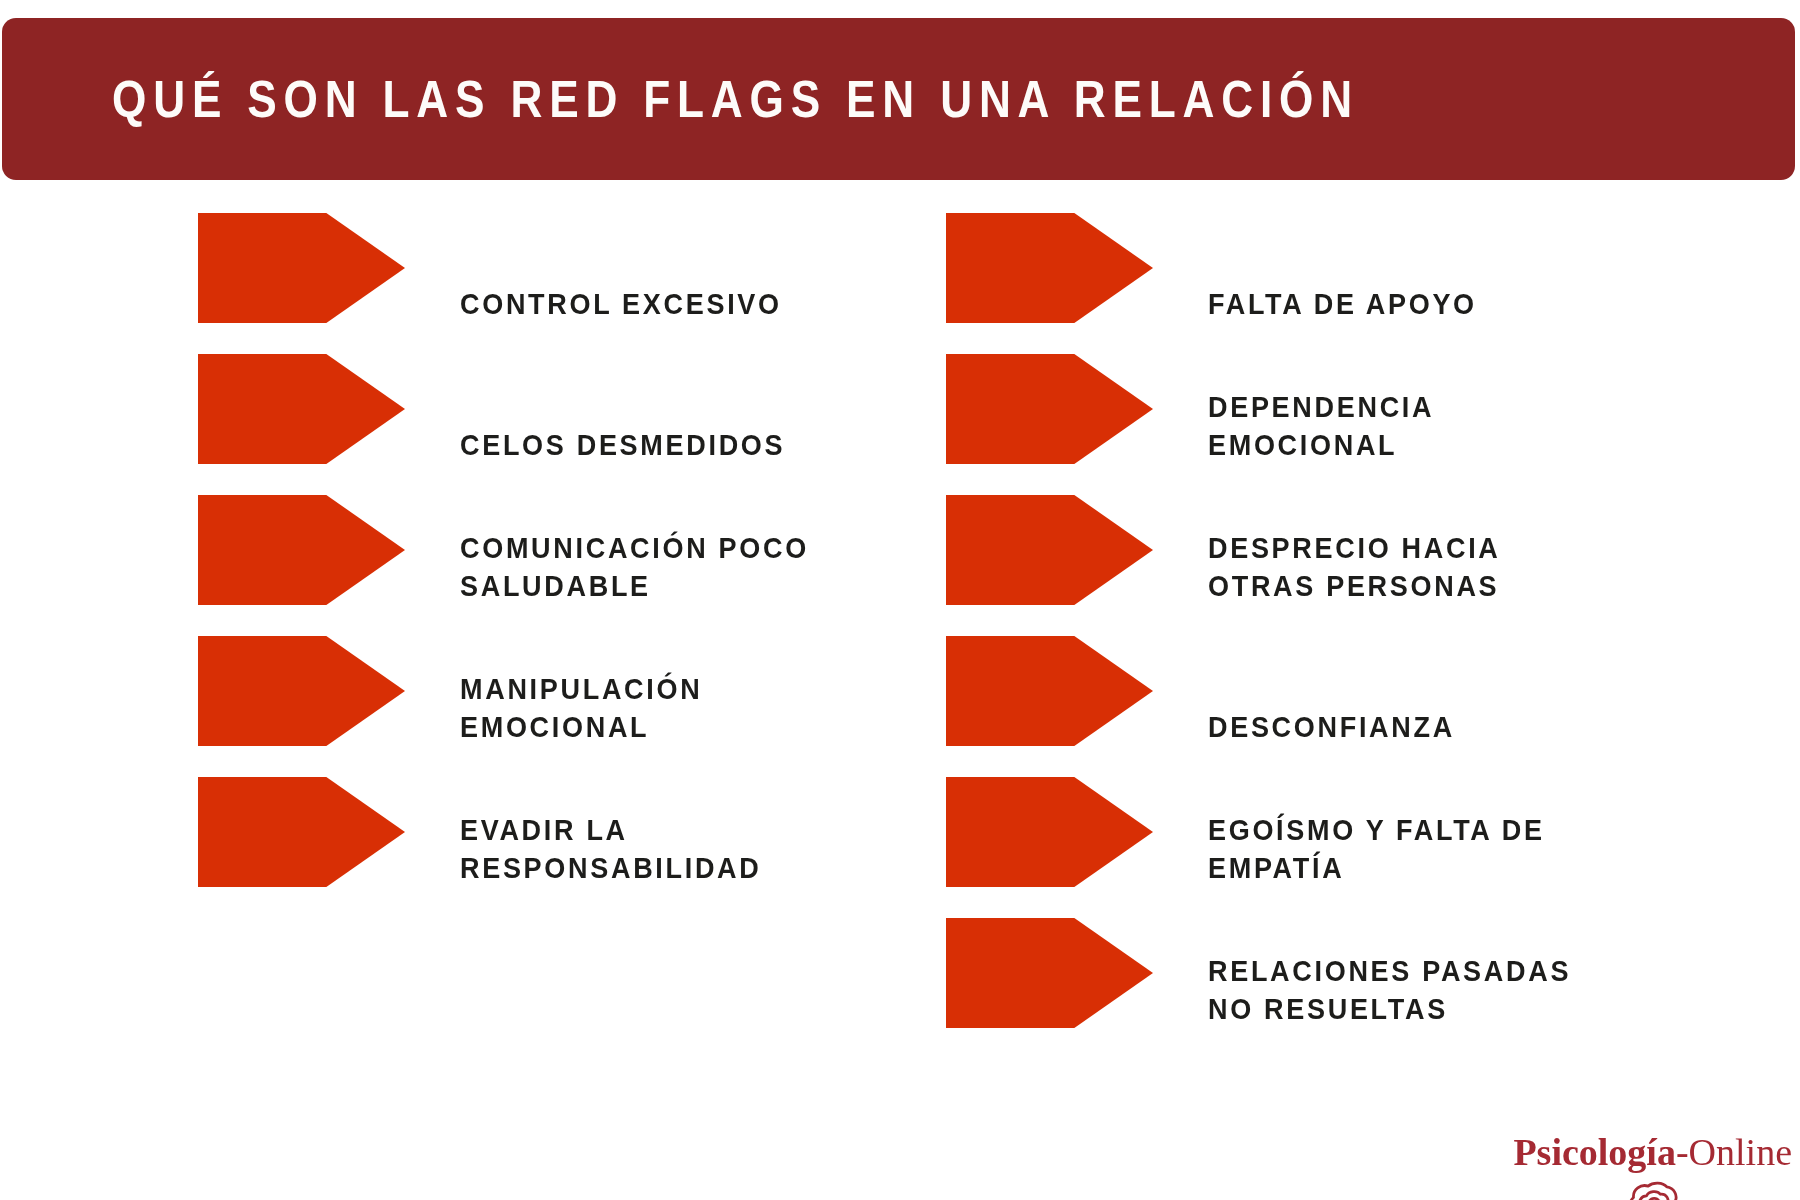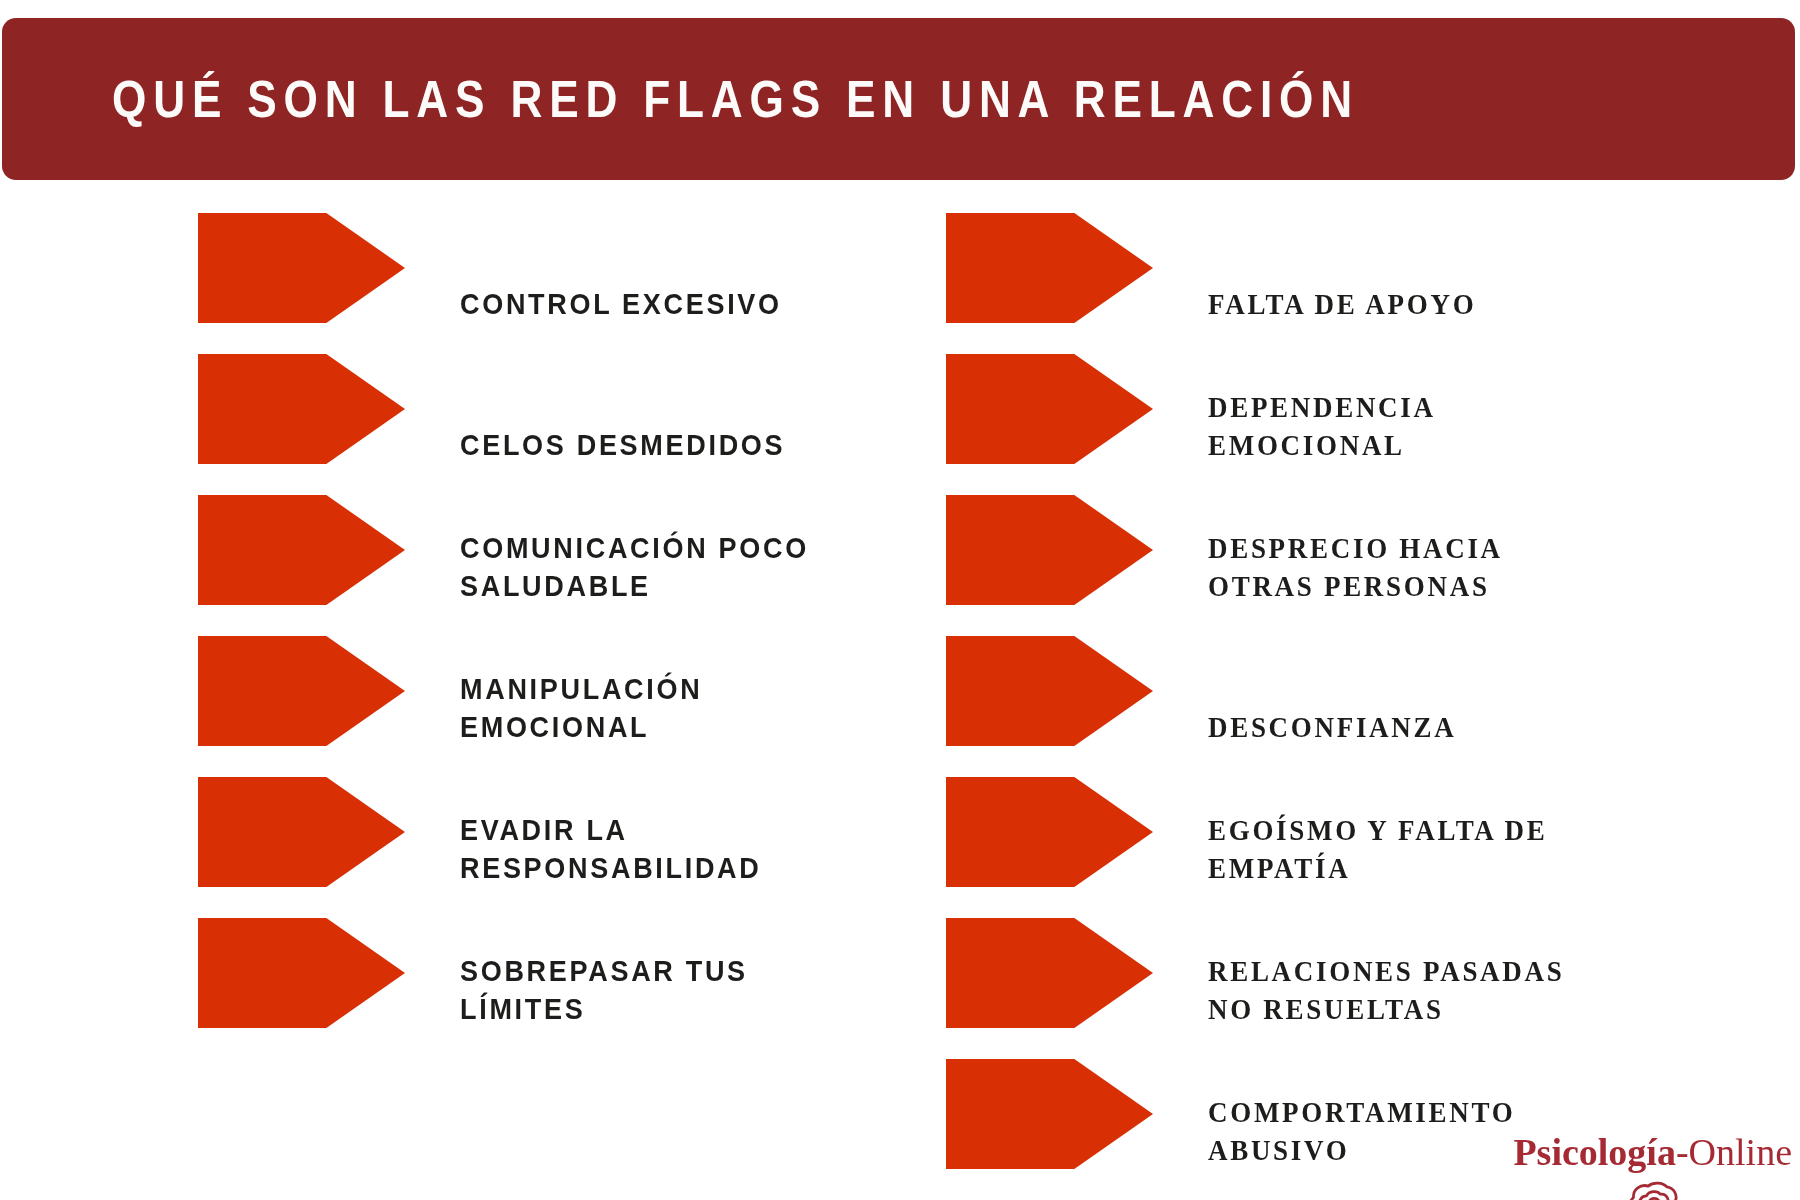--- a/index.html
+++ b/index.html
@@ -36,21 +36,21 @@
     transform: scaleX(0.85);
     transform-origin: center center;
   }
 
   
   .col {
     position: absolute;
     top: 213px;
   }
   .col.left  { left: 198px; }
-  .col.right { left: 946px; font-family: Liberation Serif, serif; }
+  .col.right { left: 946px; }
 
   .row {
     display: flex;
     align-items: flex-end;
     height: 110px;
     margin-bottom: 31px;
   }
 
   .flag {
     flex: 0 0 auto;
@@ -131,27 +131,20 @@
           <span class="line">EMOCIONAL</span>
         </div>
       </div>
       <div class="row">
         <div class="flag"></div>
         <div class="label">
           <span class="line">EVADIR LA</span>
           <span class="line">RESPONSABILIDAD</span>
         </div>
       </div>
-      <div class="row">
-        <div class="flag"></div>
-        <div class="label">
-          <span class="line">SOBREPASAR TUS</span>
-          <span class="line">LÍMITES</span>
-        </div>
-      </div>
     </section>
 
     <section class="col right">
       <div class="row">
         <div class="flag"></div>
         <div class="label">
           <span class="line">FALTA DE APOYO</span>
         </div>
       </div>
       <div class="row">
@@ -179,27 +172,20 @@
         <div class="label">
           <span class="line">EGOÍSMO Y FALTA DE</span>
           <span class="line">EMPATÍA</span>
         </div>
       </div>
       <div class="row">
         <div class="flag"></div>
         <div class="label">
           <span class="line">RELACIONES PASADAS</span>
           <span class="line">NO RESUELTAS</span>
-        </div>
-      </div>
-      <div class="row">
-        <div class="flag"></div>
-        <div class="label">
-          <span class="line">COMPORTAMIENTO</span>
-          <span class="line">ABUSIVO</span>
         </div>
       </div>
     </section>
 
   </main>
 
   <footer class="logo">
     <span class="logo-text"><span class="logo-bold">Psicología</span><span class="logo-light">-Online</span></span>
     <svg class="brain" width="52" height="48" viewBox="0 0 64 58" aria-hidden="true">
       <g fill="none" stroke="var(--logo, #A52A33)" stroke-width="3.4" stroke-linecap="round" stroke-linejoin="round">

